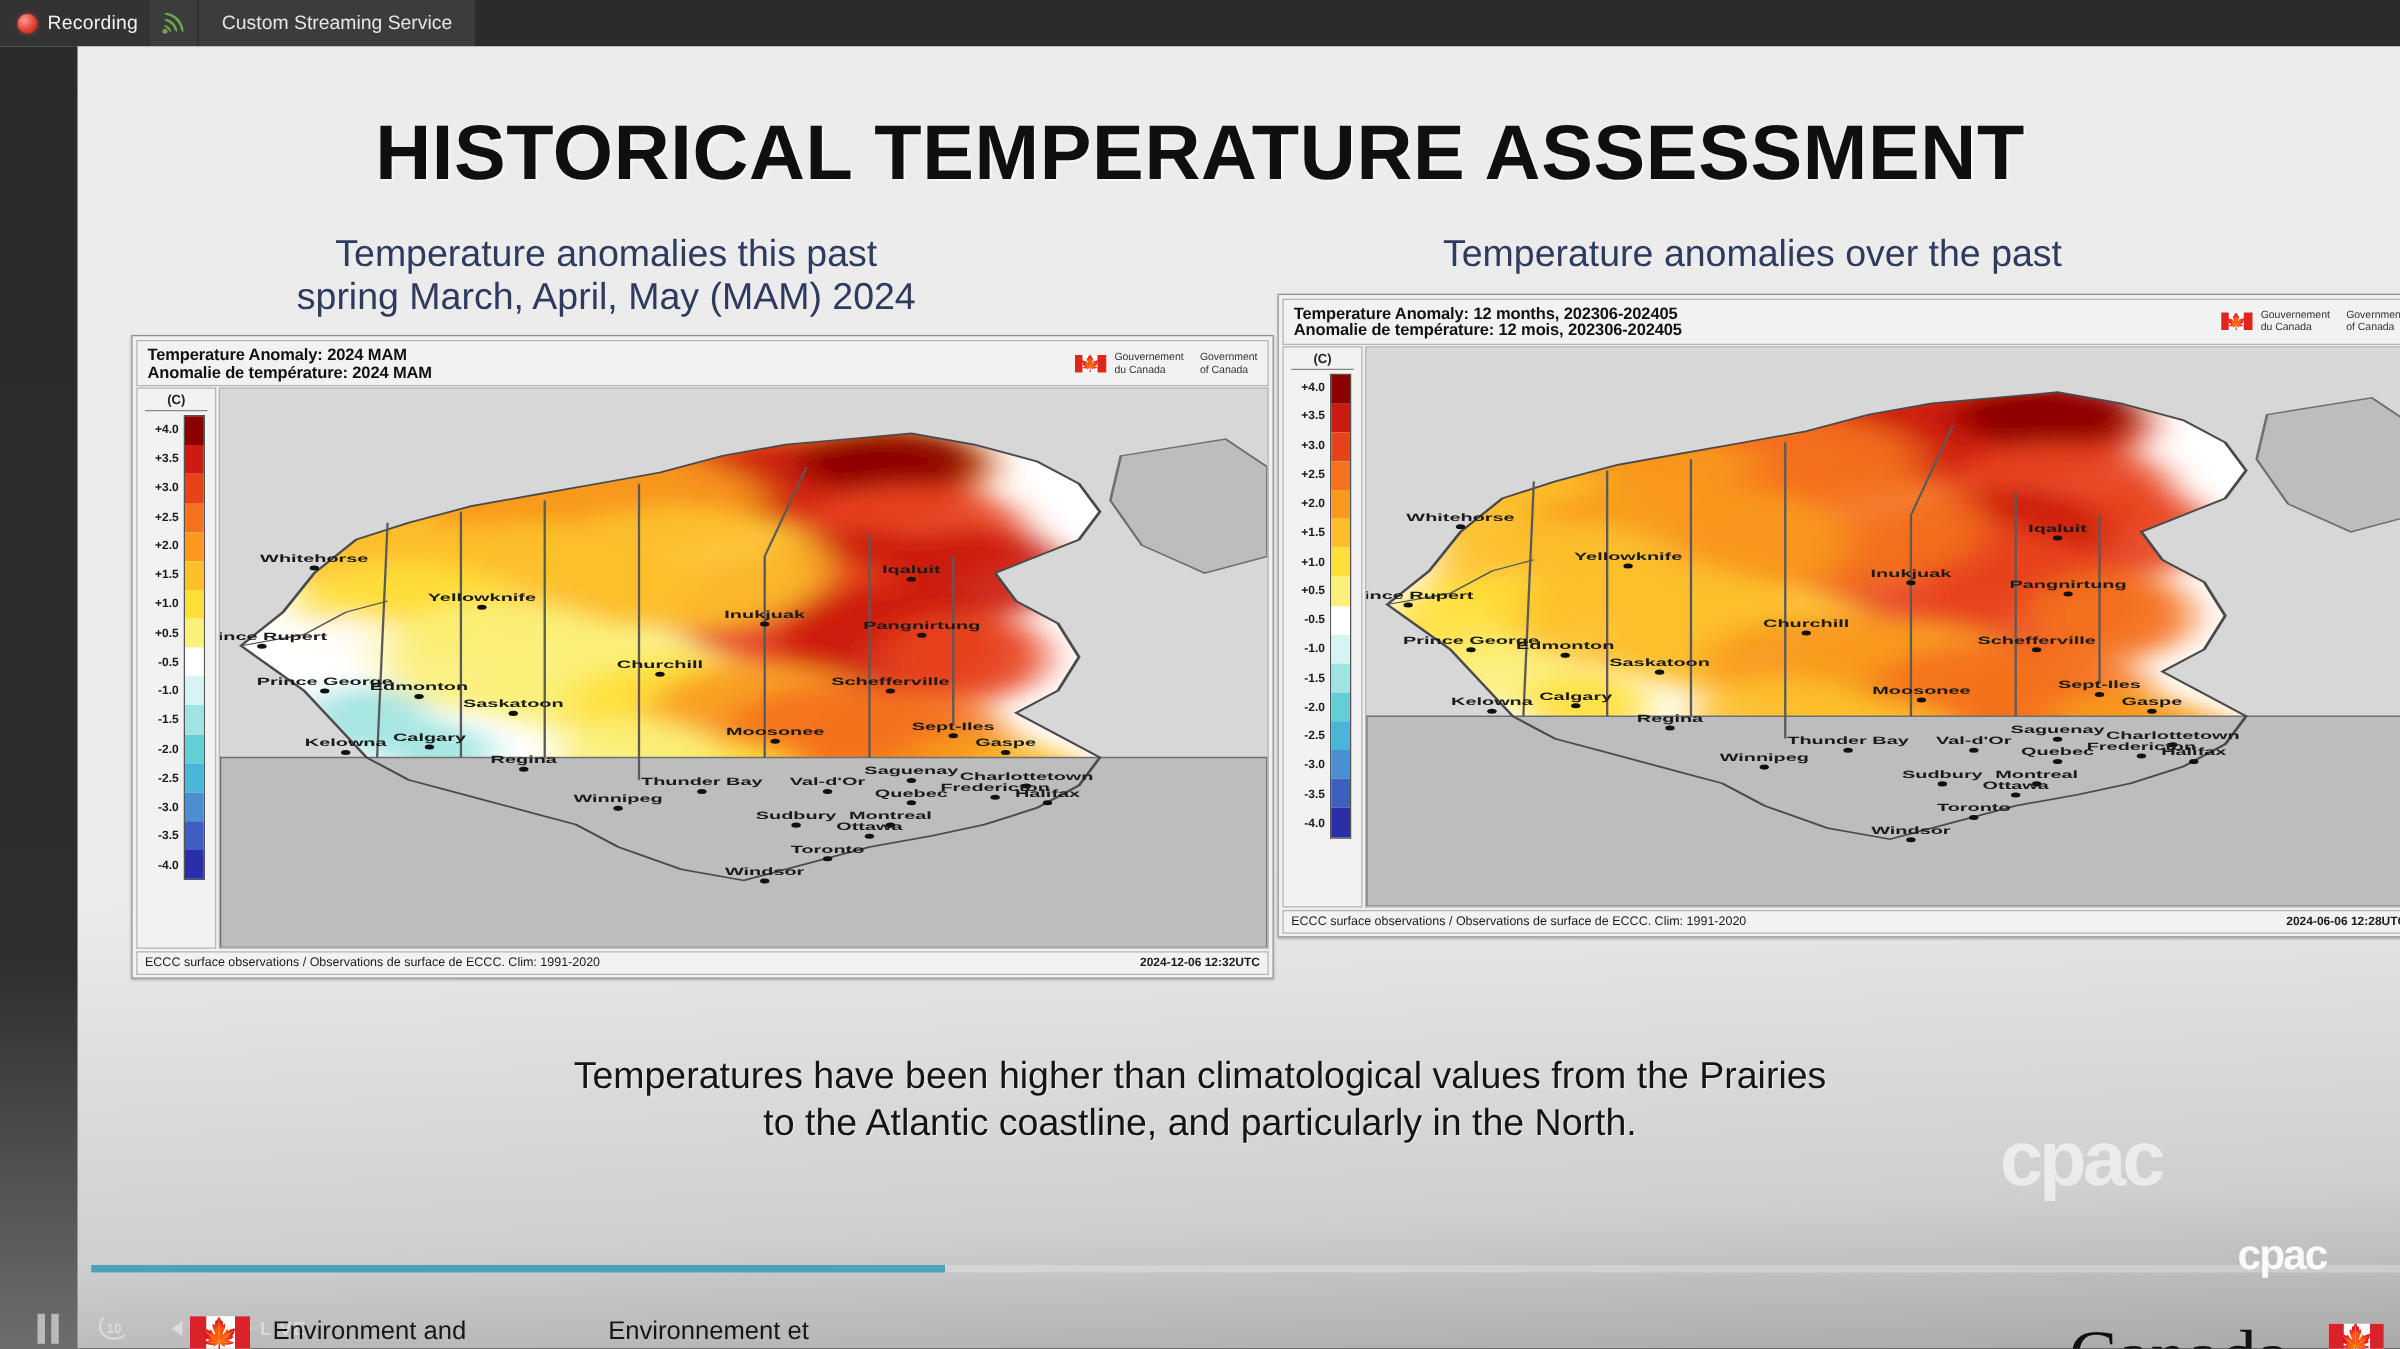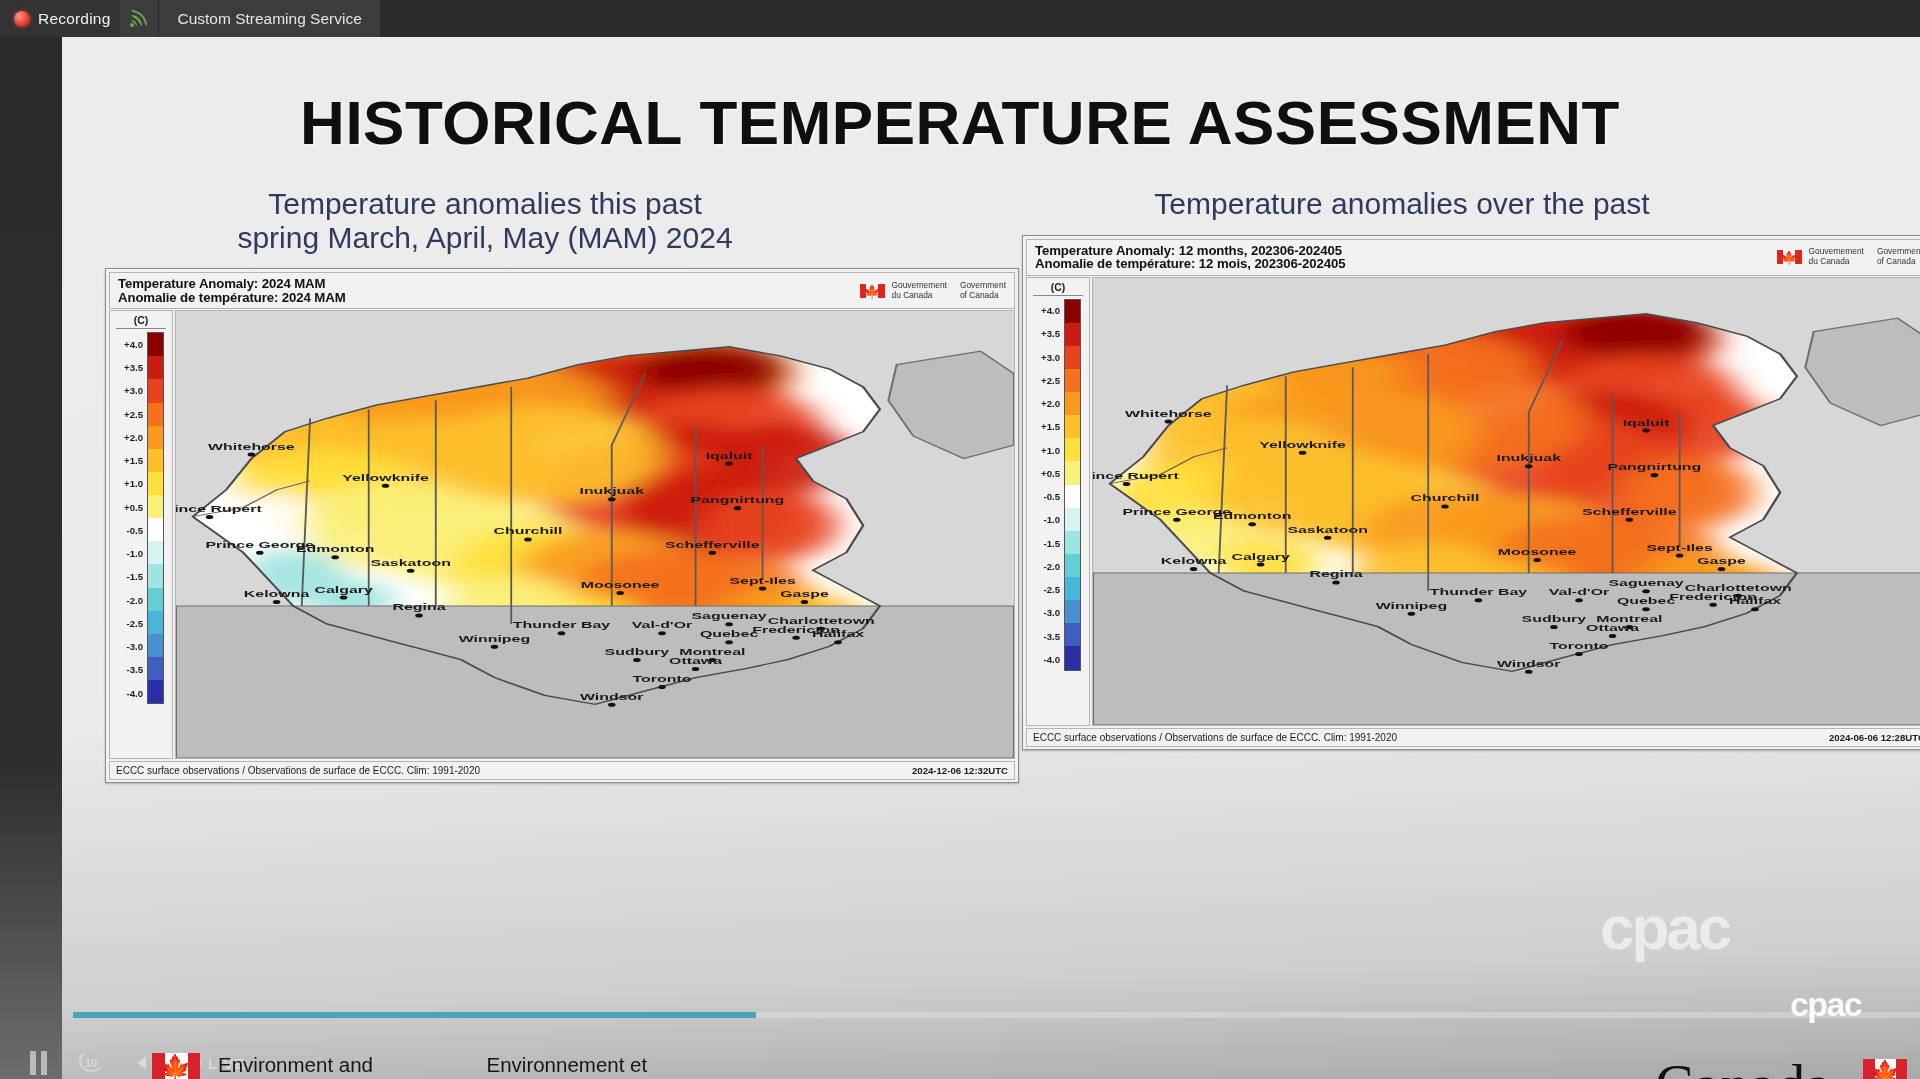--- a/index.html
+++ b/index.html
@@ -763,20 +763,24 @@
 
           <div class="fig-footer">
             <span class="src">ECCC surface observations / Observations de surface de ECCC. Clim: 1991-2020</span>
             <span class="stamp">2024-06-06 12:28UTC</span>
           </div>
         </div>
       </div>
 
     </div>
 
+    <div class="caption">
+      <div>Temperatures have been higher than climatological values from the Prairies</div>
+      <div>to the Atlantic coastline, and particularly in the North.</div>
+    </div>
 
     <div class="cpac-big">cpac</div>
     <div class="cpac-small">cpac</div>
 
     <div class="playerzone">
       <div class="progress-row">
         <div class="progress-track"></div>
         <div class="progress-fill"></div>
       </div>
       <div class="controls">

